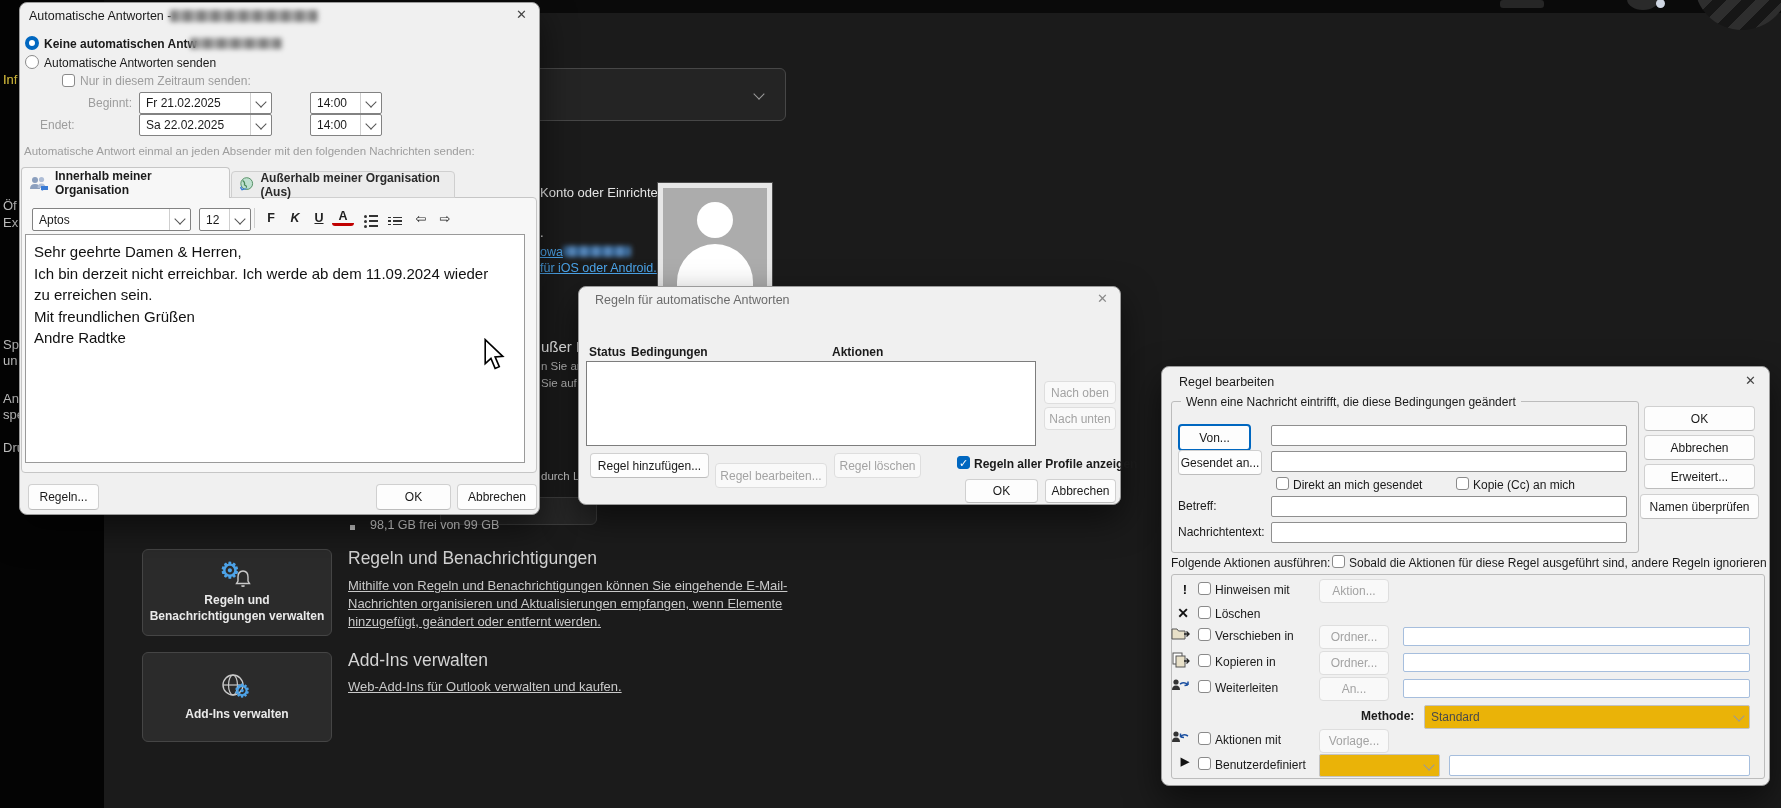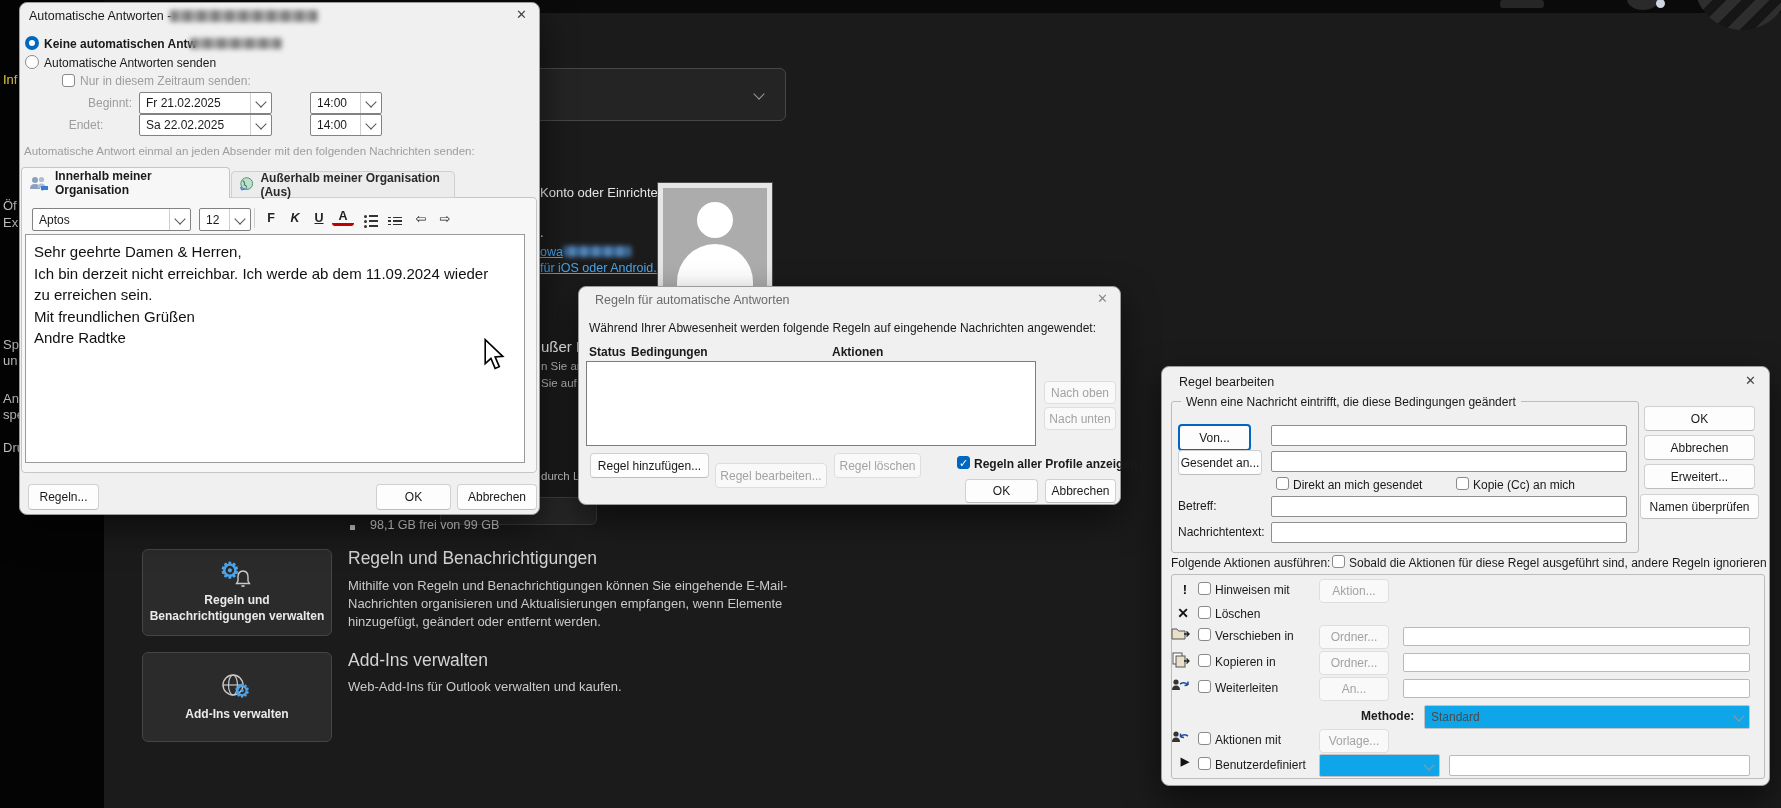--- a/index.html
+++ b/index.html
@@ -21,21 +21,21 @@
   .bg-link{color:#4ba3e8;font-size:12.5px;text-decoration:underline;white-space:nowrap;}
   #avatar{left:658px;top:183px;width:104px;height:112px;background:#acacac;
           border:5px solid #e6e6e6;outline:1px solid #4a4a4a;}
   #avatar .head{position:absolute;left:34px;top:14px;width:36px;height:36px;border-radius:50%;background:#fff;}
   #avatar .body{position:absolute;left:14px;top:56px;width:76px;height:70px;border-radius:38px 38px 0 0;background:#fff;}
   .stripfrag{left:541px;white-space:nowrap;}
   #darkbtn-frag{left:440px;top:497px;width:155px;height:26px;background:#272727;
                 border:1px solid #3e3e3e;border-radius:6px;}
   #storage-bullet{left:350px;top:525px;width:5px;height:5px;background:#cfcfcf;}
   .bg-head{color:#d4d4d4;font-size:17.5px;white-space:nowrap;}
-  .bg-par{color:#c9c9c9;font-size:13px;line-height:18px;white-space:nowrap;}
+  .bg-par{color:#c9c9c9;font-size:13px;line-height:18px;white-space:nowrap;text-decoration:underline;}
   .dkbtn{background:#2b2b2b;border:1px solid #454545;border-radius:6px;cursor:pointer;
          display:flex;flex-direction:column;align-items:center;justify-content:center;
          color:#eaeaea;font-size:12px;font-weight:600;text-align:center;line-height:16px;}
   .gearglyph{color:#4da3e8;font-size:22px;line-height:22px;}
   #tr1{left:1500px;top:0;width:44px;height:8px;background:#262626;border-radius:3px;}
   #tr2{left:1627px;top:-12px;width:32px;height:22px;border-radius:50%;background:#2a2a2a;}
   #tr2 .dot{position:absolute;right:-6px;bottom:2px;width:9px;height:9px;border-radius:50%;background:#cfd6e2;}
   #tr3{left:1694px;top:-66px;width:96px;height:96px;border-radius:50%;background:#1d1d1d;
        background-image:repeating-linear-gradient(135deg,#161616 0 10px,#2e2e2e 10px 20px);}
 
@@ -49,21 +49,21 @@
        cursor:pointer;white-space:nowrap;}
   .btn.dis{color:#a3a3a3;background:#f9f9f9;border-color:#dedede;cursor:default;}
   .btn.focusblue{border:2px solid #0067c0;}
   .inp{background:#fff;border:1px solid #8f8f8f;border-radius:2px;}
   .inp.blue{border-color:#a6bedd;}
   .combo{background:#fff;border:1px solid #828282;border-radius:2px;display:flex;align-items:center;}
   .combo .val{flex:1;padding:0 6px;font-size:12px;white-space:nowrap;overflow:hidden;}
   .combo .cwrap{width:20px;align-self:stretch;border-left:1px solid #cfcfcf;display:flex;
                 align-items:center;justify-content:center;}
   .combo .cwrap .chv{border-color:#555;margin-top:-2px;}
-  .combo.dis{background:#0ea5e9;border-color:#c3c3c3;color:#5a5a5a;}
+  .combo.dis{background:#eab308;border-color:#c3c3c3;color:#5a5a5a;}
   .cbx{background:#fff;border:1px solid #8a8a8a;border-radius:3px;width:13px;height:13px;box-sizing:border-box;}
   .cbx.on{background:#0067c0;border-color:#0067c0;color:#fff;font-size:11px;line-height:12px;text-align:center;}
   .radio{width:14px;height:14px;border-radius:50%;border:1px solid #8a8a8a;background:#fff;box-sizing:border-box;}
   .radio.on{border:4.5px solid #0067c0;}
   .glabel{color:#1a1a1a;font-size:12px;white-space:nowrap;}
   .gray{color:#9d9d9d;}
   .groupbox{border:1px solid #bcbcbc;border-radius:3px;}
   .gbtitle{position:absolute;background:#f0f0f0;padding:0 5px;font-size:12px;white-space:nowrap;}
   .blur{filter:blur(2.5px);border-radius:2px;background:repeating-linear-gradient(90deg,#7e7e7e 0 7px,#a5a5a5 7px 14px);}
   .blur.bluish{background:repeating-linear-gradient(90deg,#35628f 0 6px,#5b8cc0 6px 12px);}
@@ -176,21 +176,21 @@
           <span class="chv"></span>
         </span>
     </div>
     <div class="abs combo" style="left:290px;top:89px;width:70px;height:20px">
       <span class="val">14:00</span>
       <span class="cwrap">
           <span class="chv"></span>
         </span>
     </div>
 
-    <span class="abs glabel gray" style="left:20px;top:115px;width:92px;text-align:center">Endet:</span>
+    <span class="abs glabel gray" style="left:20px;top:115px;width:92px;text-align:left">Endet:</span>
     <div class="abs combo" style="left:119px;top:111px;width:131px;height:20px">
       <span class="val">Sa 22.02.2025</span>
       <span class="cwrap">
           <span class="chv"></span>
         </span>
     </div>
     <div class="abs combo" style="left:290px;top:111px;width:70px;height:20px">
       <span class="val">14:00</span>
       <span class="cwrap">
           <span class="chv"></span>
@@ -285,21 +285,20 @@
       </div>
     <div class="abs btn" style="left:437px;top:481px;width:78px;height:24px">
         <span>Abbrechen</span>
       </div>
   </div>
 
   <div class="abs dlg" style="left:578px;top:286px;width:541px;height:217px">
     <span class="abs dtitle" style="left:16px;top:6px;color:#6b6b6b">Regeln für automatische Antworten</span>
     <span class="abs xbtn" style="left:518px;top:5px;color:#8a8a8a">✕</span>
 
-    <span class="abs glabel" style="left:10px;top:34px">Während Ihrer Abwesenheit werden folgende Regeln auf eingehende Nachrichten angewendet:</span>
 
     <span class="abs glabel" style="left:10px;top:58px;font-weight:600">Status</span>
     <span class="abs glabel" style="left:52px;top:58px;font-weight:600">Bedingungen</span>
     <span class="abs glabel" style="left:253px;top:58px;font-weight:600">Aktionen</span>
 
     <div class="abs" style="left:7px;top:74px;width:450px;height:85px;background:#fff;border:1px solid #7d7d7d;box-sizing:border-box"></div>
 
     <div class="abs btn dis" style="left:465px;top:94px;width:70px;height:21px">
         <span>Nach oben</span>
       </div>

